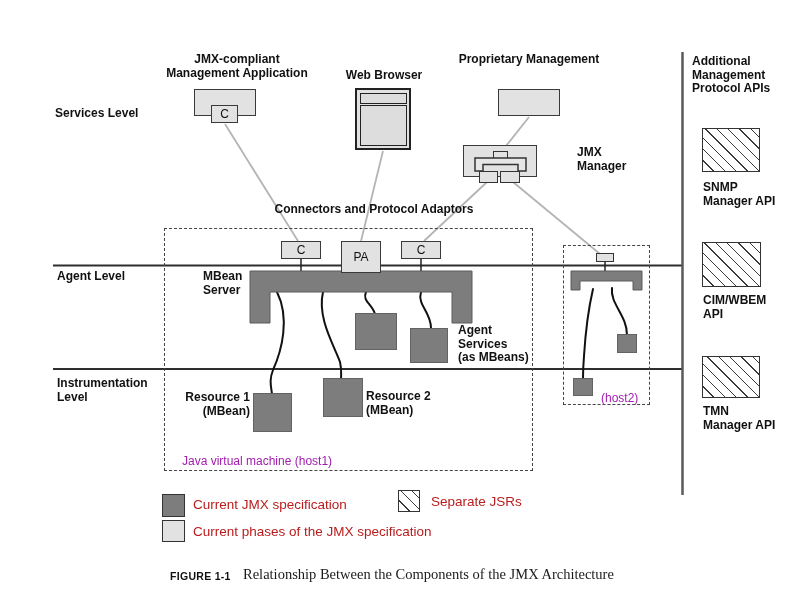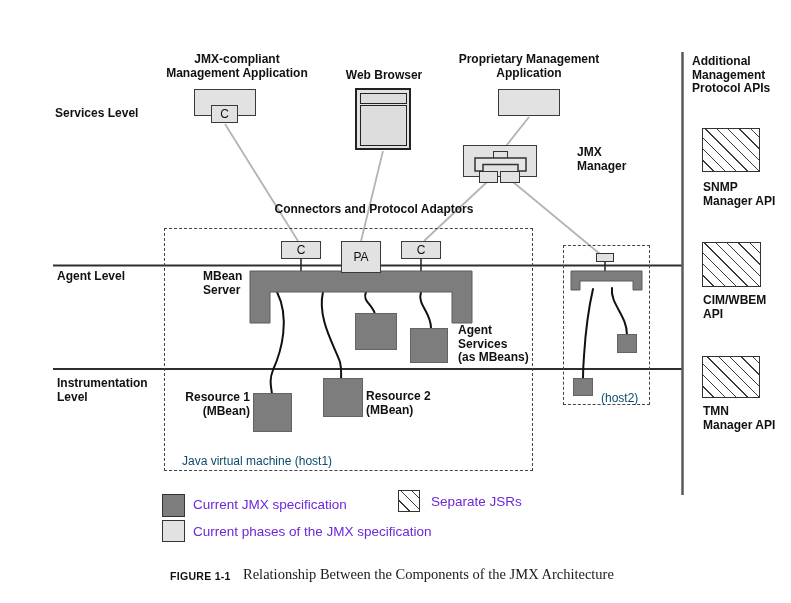--- a/index.html
+++ b/index.html
@@ -1,31 +1,31 @@
 <!DOCTYPE html>
 <html><head>
 <meta charset="utf-8">
 <style>
   html,body{margin:0;padding:0;background:#fff}
   .canvas{position:relative;width:791px;height:603px;background:#ffffff;overflow:hidden;
           font-family:"Liberation Sans",sans-serif;color:#111}
   .abs{position:absolute}
   .lbl{font:bold 12px/13.5px "Liberation Sans",sans-serif;color:#111}
-  .reg{font:12px/14px "Liberation Sans",sans-serif;color:#0c4a6e}
+  .reg{font:12px/14px "Liberation Sans",sans-serif;color:#a21caf}
   .ctr{text-align:center}
   .rt{text-align:right}
   .box-light{background:#e2e2e2;border:1.5px solid #3a3a3a;box-sizing:border-box}
   .box-dark{background:#7d7d7d;border:1px solid #636363;box-sizing:border-box}
   .chip{background:#e2e2e2;border:1.5px solid #3a3a3a;box-sizing:border-box;
         display:flex;align-items:center;justify-content:center;
         font:12px "Liberation Sans",sans-serif;color:#111}
   .dashed{border:1.5px dashed #444;box-sizing:border-box;background:transparent}
   .hatch{background:repeating-linear-gradient(45deg,#ffffff 0 7px,#3a3a3a 7px 8px);
          border:1.5px solid #333;box-sizing:border-box}
-  .leg-lbl{font:13.5px/15px "Liberation Sans",sans-serif;color:#6d28d9}
+  .leg-lbl{font:13.5px/15px "Liberation Sans",sans-serif;color:#b91c1c}
   .cap-label{font:bold 10.5px "Liberation Sans",sans-serif;letter-spacing:.3px;color:#111}
   .cap-text{font:14.5px "Liberation Serif",serif;color:#1a1a1a}
   svg{display:block}
 </style>
 </head>
 <body>
 
 <div class="canvas">
 
   <svg class="abs" style="left:0;top:0" width="791" height="603" viewBox="0 0 791 603">
@@ -77,21 +77,20 @@
   <div class="abs chip" style="left:211px;top:105px;width:27px;height:18px">C</div>
 
   <div class="abs lbl ctr" style="left:339px;top:69px;width:90px">Web Browser</div>
   <div class="abs" style="left:355px;top:88px;width:56px;height:62px;background:#e2e2e2;border:2px solid #222;box-sizing:border-box">
     <div class="abs" style="left:3px;top:3px;width:45px;height:9px;background:#ddd;border:1px solid #222"></div>
     <div class="abs" style="left:3px;top:15px;width:45px;height:39px;background:#ddd;border:1px solid #222"></div>
   </div>
 
   <div class="abs lbl ctr" style="left:440px;top:53px;width:178px">
     <div>Proprietary Management</div>
-    <div>Application</div>
   </div>
   <div class="abs box-light" style="left:498px;top:89px;width:62px;height:27px"></div>
 
   <div class="abs box-light" style="left:463px;top:145px;width:74px;height:32px;overflow:visible">
     <div class="abs" style="left:29px;top:5px;width:13px;height:6px;background:#e2e2e2;border:1px solid #333"></div>
     <svg class="abs" style="left:10px;top:11px" width="54" height="16" viewBox="0 0 54 16">
       <path d="M1,1 H52 V14 H44 V7.5 H9 V14 H1 Z" fill="#e6e6e6" stroke="#333" stroke-width="1.5"></path>
     </svg>
     <div class="abs" style="left:15px;top:25px;width:17px;height:10px;background:#e2e2e2;border:1px solid #333"></div>
     <div class="abs" style="left:36px;top:25px;width:18px;height:10px;background:#e2e2e2;border:1px solid #333"></div>

